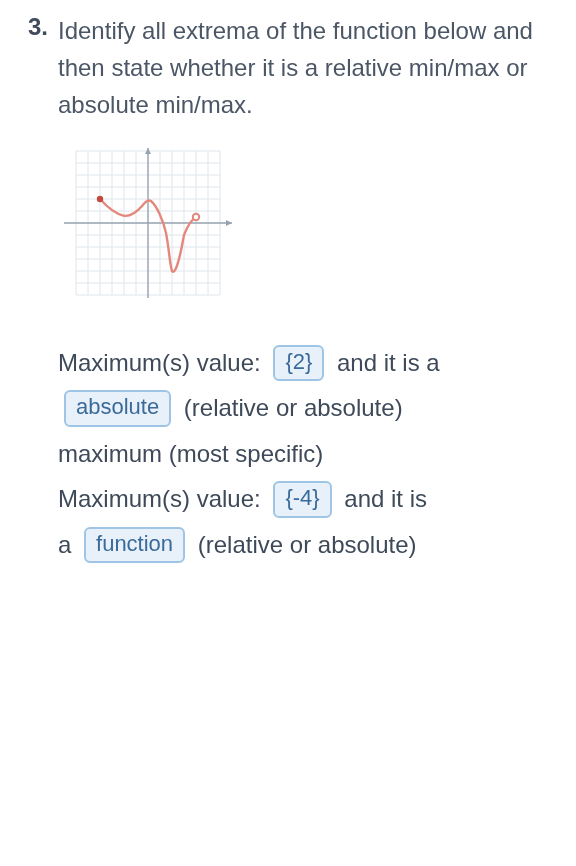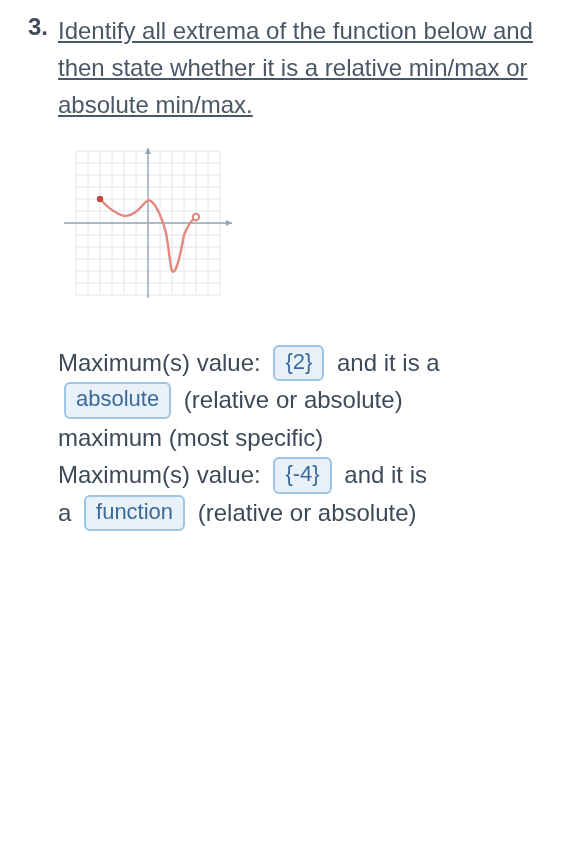--- a/index.html
+++ b/index.html
@@ -25,31 +25,30 @@
     position: absolute;
     left: 0px;
     top: 8px;
     width: 48px;
     text-align: right;
     font-weight: 600;
     color: #404b5b;
   }
   .prompt {
     color: #4b5666;
-    text-decoration: underline;
   }
   .graph-wrap {
     margin: 24px 0 36px 0;
   }
   .answers {
     margin-top: 10px;
     color: #3e4a5a;
   }
   .answers .line {
-    margin: 0 0;
+    margin: 8px 0;
   }
   .chip {
     display: inline-block;
     border: 2px solid #9ec5e6;
     background: #e8f1fa;
     color: #3a6a9a;
     border-radius: 6px;
     padding: 1px 10px 3px 10px;
     font-size: 22px;
     line-height: 1.3;

